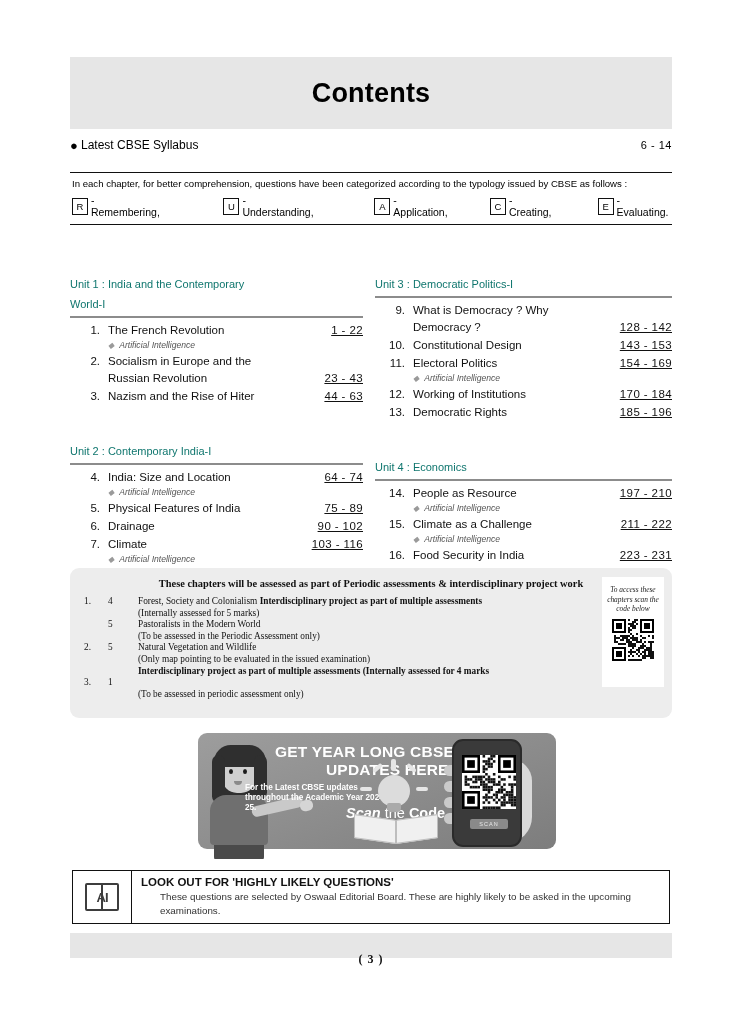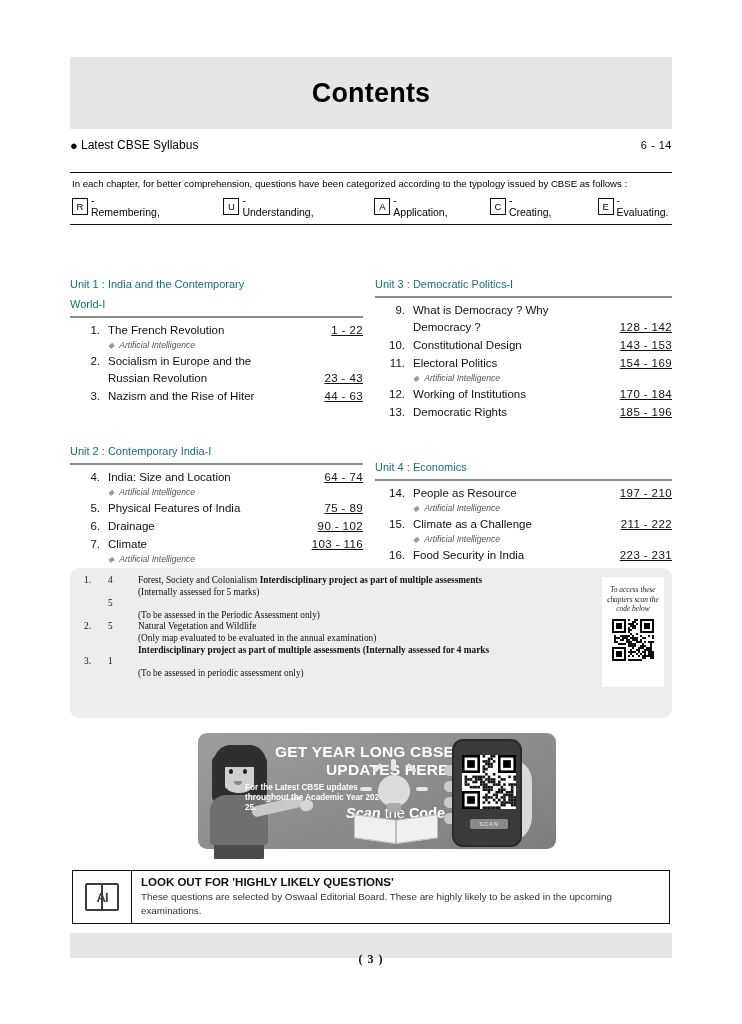--- a/index.html
+++ b/index.html
@@ -352,21 +352,21 @@
   .ai-book .spine {
     position:absolute; left:15.5px; top:2px; width:2.2px; height:24px; background:#3d3d3d;
   }
   .ai-book .txt {
     position:absolute; left:0; top:0; width:34px; height:28px;
     display:flex; align-items:center; justify-content:center;
     font-size:13px; font-weight:bold; color:#3d3d3d; letter-spacing:-1px;border-radius:10px;
   }
   .callout-body { padding: 4px 8px 0 9px; flex: 1 1 auto; }
   .callout-title { font-size: 11.5px; font-weight: bold; color: #111; line-height: 15px; }
-  .callout-text  { font-size: 9.8px; color: #333; line-height: 13.5px; }
+  .callout-text  { font-size: 9.8px; color: #333; line-height: 13.5px; margin-left: 19px; }
 
   
   .footer-band {
     position: absolute;
     left: 70px;
     top: 933px;
     width: 602px;
     height: 25px;
     background: #e6e6e6;
   }
@@ -547,49 +547,51 @@
         <div class="chapter">
           <span class="ch-num">16.</span>
           <span class="ch-name">Food Security in India</span>
           <span class="ch-pages">223  -  231</span>
         </div>
         <div class="end-marks">❑❑</div>
       </div>
   </div>
 
   <div class="assess-box">
+    <div class="assess-title">These chapters will be assessed as part of Periodic assessments &amp; interdisciplinary project work</div>
     <div class="assess-list" id="assess-list">
         <div class="a-row">
           <span class="a-grp">1.</span>
           <span class="a-ch">4</span>
           <span class="a-txt"><span>Forest, Society and Colonialism </span><span class="a-bold">Interdisciplinary project as part of multiple assessments</span></span>
         </div>
         <div class="a-row">
           <span class="a-grp"></span>
           <span class="a-ch"></span>
           <span class="a-txt"><span>(Internally assessed for 5 marks)</span></span>
         </div>
         <div class="a-row">
           <span class="a-grp"></span>
           <span class="a-ch">5</span>
+          <span class="a-txt"><span>Pastoralists in the Modern World</span></span>
         </div>
         <div class="a-row">
           <span class="a-grp"></span>
           <span class="a-ch"></span>
           <span class="a-txt"><span>(To be assessed in the Periodic Assessment only)</span></span>
         </div>
         <div class="a-row">
           <span class="a-grp">2.</span>
           <span class="a-ch">5</span>
           <span class="a-txt"><span>Natural Vegetation and Wildlife</span></span>
         </div>
         <div class="a-row">
           <span class="a-grp"></span>
           <span class="a-ch"></span>
-          <span class="a-txt"><span>(Only map evaluated to be evaluated in the annual examination)</span></span>
+          <span class="a-txt"><span>(Only map pointing to be evaluated in the issued examination)</span></span>
         </div>
         <div class="a-row">
           <span class="a-grp"></span>
           <span class="a-ch"></span>
           <span class="a-txt"><span class="a-bold">Interdisciplinary project as part of multiple assessments (Internally assessed for 4 marks</span></span>
         </div>
         <div class="a-row">
           <span class="a-grp">3.</span>
           <span class="a-ch">1</span>
         </div>

